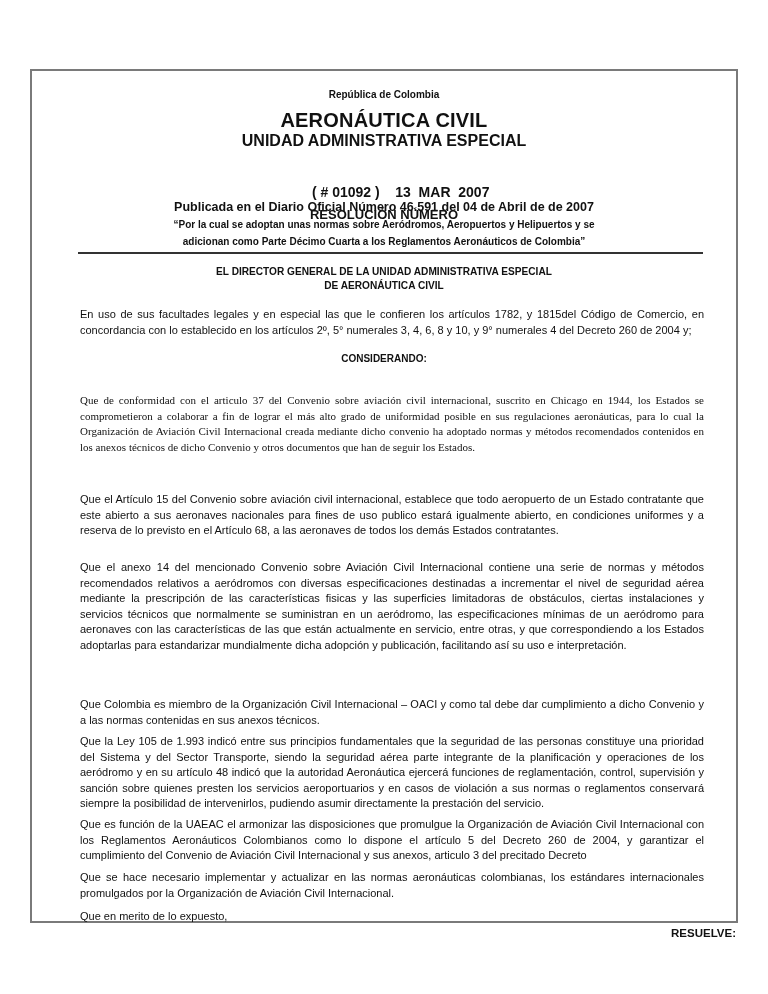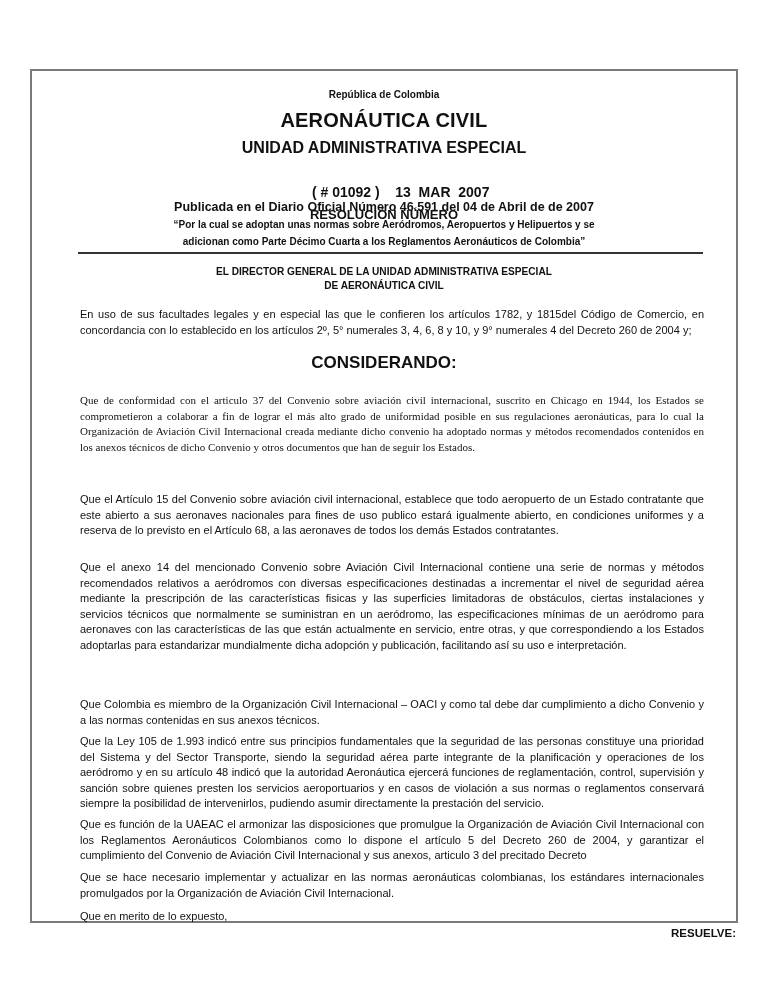--- a/index.html
+++ b/index.html
@@ -3,30 +3,30 @@
 <meta charset="utf-8">
 <style>
   html, body { margin: 0; padding: 0; background: #ffffff; }
   body { width: 768px; height: 994px; position: relative; overflow: hidden;
          font-family: "Liberation Sans", sans-serif; color: #111; }
   .page-frame { position: absolute; left: 30px; top: 69px; width: 704px; height: 850px;
                 border: 2px solid #7a7a7a; box-sizing: content-box; }
   .center { text-align: center; }
   .republica { position: absolute; left: 0; right: 0; top: 18px; font-size: 10px; font-weight: bold; }
   .org-title { position: absolute; left: 0; right: 0; top: 38px; font-size: 20px; font-weight: bold; letter-spacing: 0.2px; }
-  .org-sub { position: absolute; left: 0; right: 0; top: 61px; font-size: 16px; font-weight: bold; margin-top: 7px; }
+  .org-sub { position: absolute; left: 0; right: 0; top: 61px; font-size: 16px; font-weight: bold; }
   .res-label { position: absolute; left: 0; right: 0; top: 97px; font-size: 13px; font-weight: bold; margin-top: 39px; }
   .res-number { position: absolute; left: 280px; top: 113px; font-size: 14px; font-weight: bold; white-space: pre; }
   .published { position: absolute; left: 0; right: 0; top: 129px; font-size: 12.5px; font-weight: bold; }
   .subject { position: absolute; left: 0; right: 0; top: 145px; font-size: 10px; font-weight: bold; line-height: 17px; }
   .rule { position: absolute; left: 46px; width: 625px; top: 181px; height: 0; border-top: 2px solid #333; }
   .director { position: absolute; left: 0; right: 0; top: 193px; font-size: 11px; font-weight: bold; line-height: 14px; transform: scaleX(0.92); }
   .body-text { position: absolute; left: 48px; width: 624px; font-size: 11px; line-height: 15.5px; text-align: justify; }
   .p-intro { top: 236px; }
-  .considerando { position: absolute; left: 0; right: 0; top: 282px; font-size: 17px; font-weight: bold; }
+  .considerando { position: absolute; left: 0; right: 0; top: 282px; font-size: 10px; font-weight: bold; }
   .p1 { top: 322px; font-family: Liberation Serif, serif; }
   .p2 { top: 421px; }
   .p3 { top: 489px; }
   .p4 { top: 626px; }
   .p5 { top: 663px; }
   .p6 { top: 746px; }
   .p7 { top: 799px; }
   .p8 { top: 838px; }
   .resuelve { position: absolute; left: 0; right: 0; top: 856px; font-size: 11.5px; font-weight: bold; text-align: right; }
 </style>

